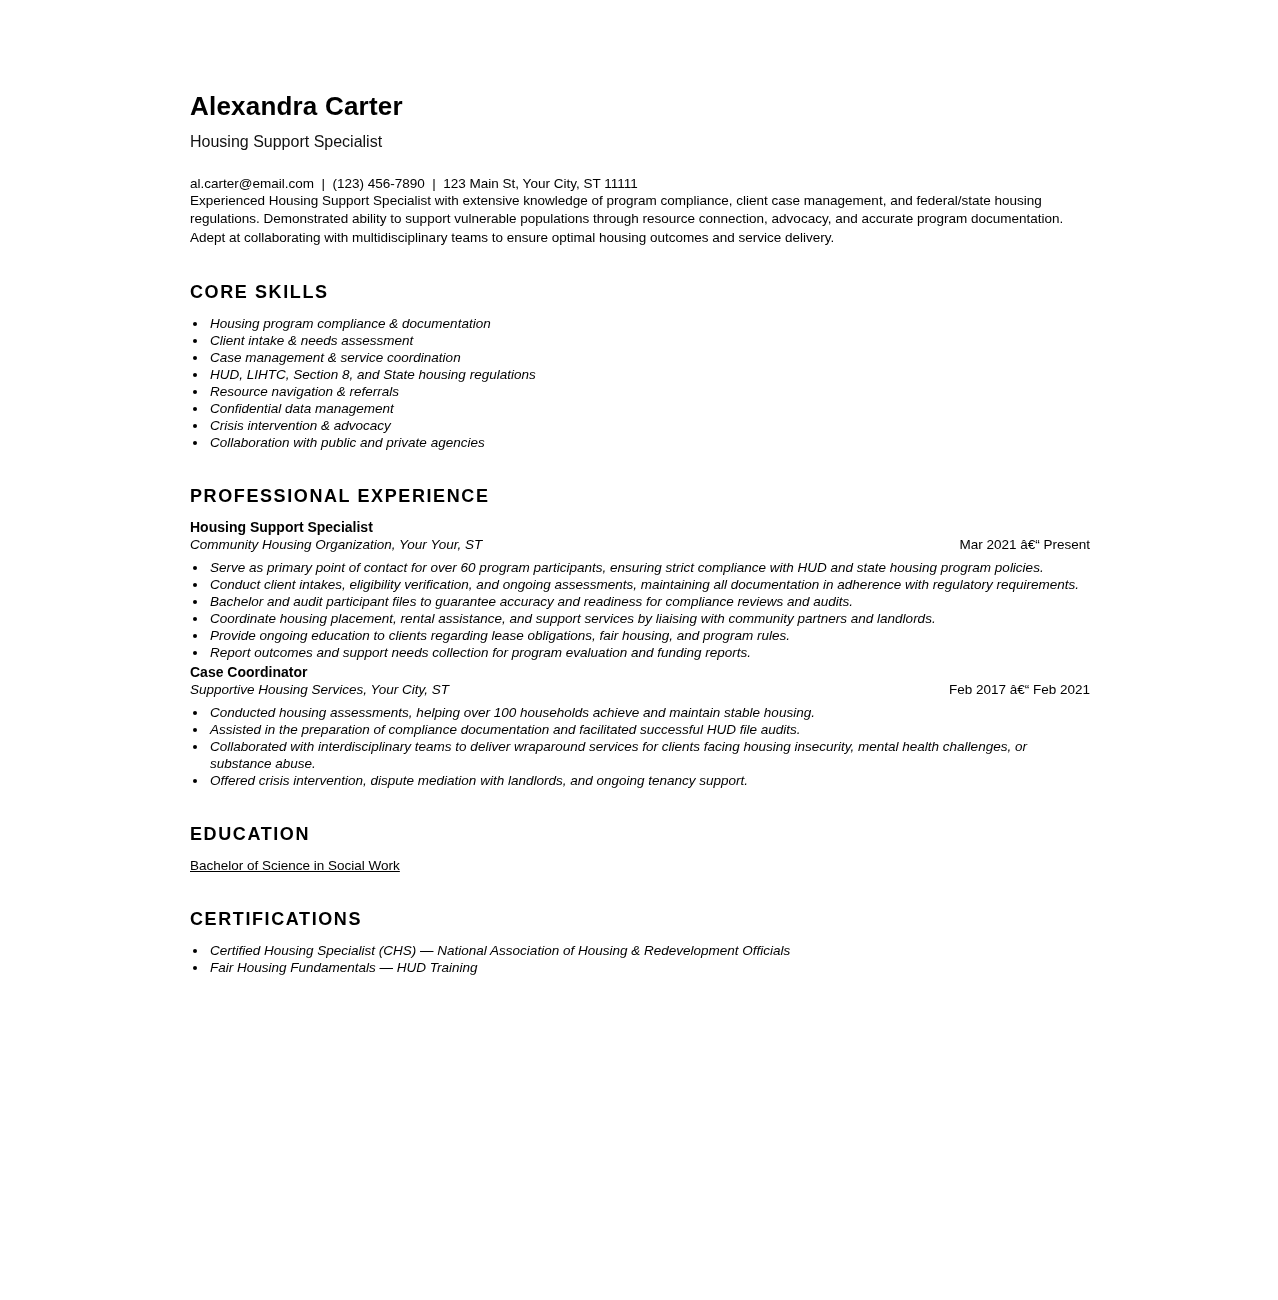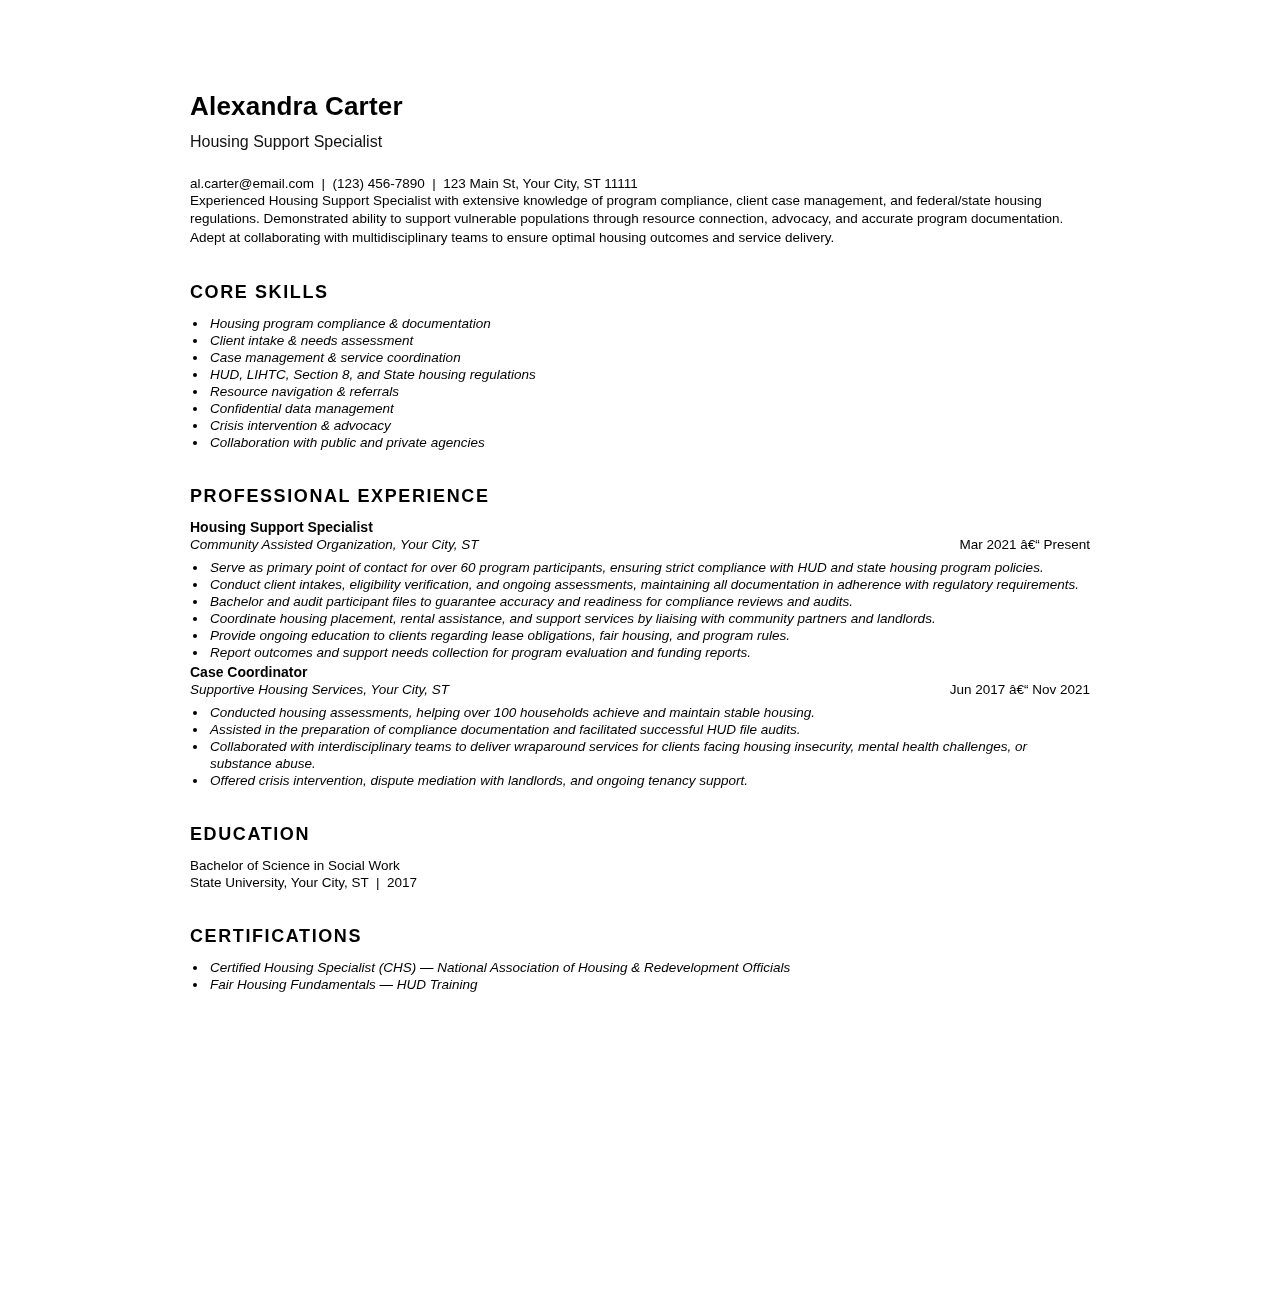--- a/index.html
+++ b/index.html
@@ -91,20 +91,21 @@
     text-align: right;
   }
   .job ul.bullet-list { margin-top: 6px; }
 
   
   .edu-degree, .edu-school {
     margin: 0;
     font-size: 13.5px;
     line-height: 17px;
     white-space: pre-wrap;
+    text-decoration: underline;
   }
 </style>
 </head>
 <body>
 
 <div class="page">
 
   <header>
     <h1 class="name">Alexandra Carter</h1>
     <div class="subtitle">Housing Support Specialist</div>
@@ -136,21 +137,21 @@
         <li>Collaboration with public and private agencies</li>
       </ul>
   </section>
 
   <section>
     <h2 class="section-heading">PROFESSIONAL EXPERIENCE</h2>
 
     <div class="job">
       <div class="job-title">Housing Support Specialist</div>
       <div class="job-meta">
-        <span class="job-company">Community Assisted Organization, Your City, ST</span>
+        <span class="job-company">Community Housing Organization, Your Your, ST</span>
         <span class="job-dates">Mar 2021 â€“ Present</span>
       </div>
       <ul class="bullet-list">
 
           <li>Serve as primary point of contact for over 60 program participants, ensuring strict compliance with HUD and state housing program policies.</li>
 
           <li>Conduct client intakes, eligibility verification, and ongoing assessments, maintaining all documentation in adherence with regulatory requirements.</li>
 
           <li>Bachelor and audit participant files to guarantee accuracy and readiness for compliance reviews and audits.</li>
 
@@ -159,39 +160,38 @@
           <li>Provide ongoing education to clients regarding lease obligations, fair housing, and program rules.</li>
 
           <li>Report outcomes and support needs collection for program evaluation and funding reports.</li>
         </ul>
     </div>
 
     <div class="job">
       <div class="job-title">Case Coordinator</div>
       <div class="job-meta">
         <span class="job-company">Supportive Housing Services, Your City, ST</span>
-        <span class="job-dates">Jun 2017 â€“ Nov 2021</span>
+        <span class="job-dates">Feb 2017 â€“ Feb 2021</span>
       </div>
       <ul class="bullet-list">
 
           <li>Conducted housing assessments, helping over 100 households achieve and maintain stable housing.</li>
 
           <li>Assisted in the preparation of compliance documentation and facilitated successful HUD file audits.</li>
 
           <li>Collaborated with interdisciplinary teams to deliver wraparound services for clients facing housing insecurity, mental health challenges, or substance abuse.</li>
 
           <li>Offered crisis intervention, dispute mediation with landlords, and ongoing tenancy support.</li>
         </ul>
     </div>
   </section>
 
   <section>
     <h2 class="section-heading">EDUCATION</h2>
     <p class="edu-degree">Bachelor of Science in Social Work</p>
-    <p class="edu-school">State University, Your City, ST  |  2017</p>
   </section>
 
   <section>
     <h2 class="section-heading">CERTIFICATIONS</h2>
     <ul class="bullet-list">
 
         <li>Certified Housing Specialist (CHS) — National Association of Housing &amp; Redevelopment Officials</li>
 
         <li>Fair Housing Fundamentals — HUD Training</li>
       </ul>

